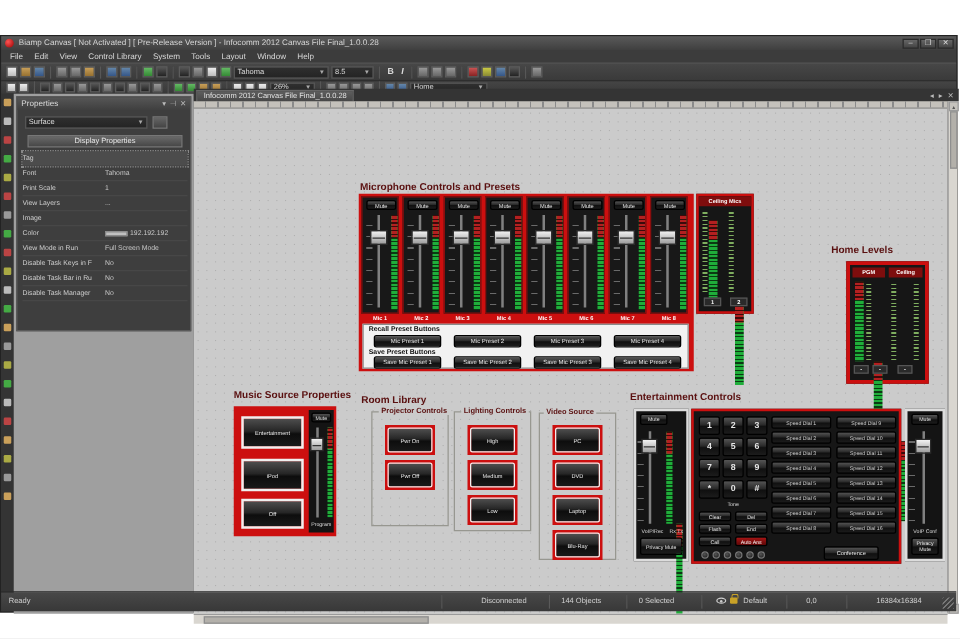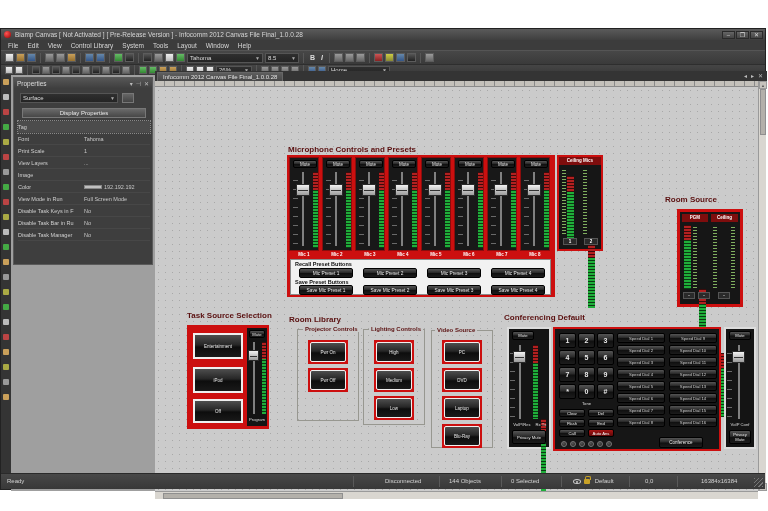--- a/index.html
+++ b/index.html
@@ -445,42 +445,42 @@
           <div class="cap"></div>
         </div>
       <div class="mscale abs" style="left:24px;top:11px;width:4px;height:66px"></div>
       <div class="meter abs" style="left:29px;top:11px;width:7px;height:66px">
           <div class="cap"></div>
         </div>
       <div class="mlabel" style="left:4px;top:81px;width:14px;background:#2a2a2a;border:1px solid #555">1</div>
       <div class="mlabel" style="left:25px;top:81px;width:14px;background:#2a2a2a;border:1px solid #555">2</div>
     </div>
 
-    <div class="heading" style="left:510px;top:108px">Room Source</div>
+    <div class="heading" style="left:510px;top:108px">Home Levels</div>
     <div class="darkpanel" style="left:522px;top:122px;width:66px;height:98px;border-width:3px">
       <div class="redhdr abs" style="left:2px;top:2px;width:26px;height:8px;line-height:8px">PGM</div>
       <div class="redhdr abs" style="left:31px;top:2px;width:27px;height:8px;line-height:8px">Ceiling</div>
       <div class="meter abs" style="left:4px;top:13px;width:7px;height:64px">
           <div class="cap"></div>
         </div>
       <div class="mscale abs" style="left:13px;top:13px;width:4px;height:64px"></div>
       <div class="meter abs" style="left:19px;top:13px;width:7px;height:64px">
           <div class="cap"></div>
         </div>
       <div class="mscale abs" style="left:33px;top:13px;width:4px;height:64px"></div>
       <div class="meter abs" style="left:39px;top:13px;width:9px;height:64px">
           <div class="cap"></div>
         </div>
       <div class="mscale abs" style="left:51px;top:13px;width:4px;height:64px"></div>
       <div class="mlabel" style="left:3px;top:80px;width:12px;background:#2a2a2a;border:1px solid #555">-</div>
       <div class="mlabel" style="left:18px;top:80px;width:12px;background:#2a2a2a;border:1px solid #555">-</div>
       <div class="mlabel" style="left:38px;top:80px;width:12px;background:#2a2a2a;border:1px solid #555">-</div>
     </div>
 
-    <div class="heading" style="left:32px;top:224px">Task Source Selection</div>
+    <div class="heading" style="left:32px;top:224px">Music Source Properties</div>
     <div class="redpanel" style="left:32px;top:238px;width:82px;height:104px">
       <div class="whitebtn" style="left:6px;top:8px;width:50px;height:26px">Entertainment</div>
       <div class="whitebtn" style="left:6px;top:42px;width:50px;height:26px">iPod</div>
       <div class="whitebtn" style="left:6px;top:74px;width:50px;height:24px">Off</div>
       <div class="abs" style="left:60px;top:3px;width:20px;height:98px;background:#141414">
         <div class="dbtn abs" style="left:2px;top:2px;width:16px;height:8px;font-size:4.2px">Mute</div>
         <div class="ftrack abs" style="left:6px;top:14px;width:2px;height:72px"></div>
         <div class="fthumb abs" style="left:1px;top:22px;width:11px;height:11px"></div>
         <div class="meter abs" style="left:15px;top:14px;width:4px;height:72px">
             <div class="cap"></div>
@@ -521,21 +521,21 @@
           <div class="inner">DVD</div>
         </div>
       <div class="framebtn" style="left:10px;top:65px;width:40px;height:24px">
           <div class="inner">Laptop</div>
         </div>
       <div class="framebtn" style="left:10px;top:93px;width:40px;height:24px">
           <div class="inner">Blu-Ray</div>
         </div>
     </div>
 
-    <div class="heading" style="left:349px;top:226px">Conferencing Default</div>
+    <div class="heading" style="left:349px;top:226px">Entertainment Controls</div>
 
     <div class="fpanel" style="left:352px;top:240px;width:44px;height:122px">
       <div class="dbtn abs" style="left:3px;top:2px;width:22px;height:9px;font-size:4.2px">Mute</div>
       <div class="fticks abs" style="left:1px;top:16px;height:74px"></div>
       <div class="ftrack abs" style="left:10px;top:16px;width:2px;height:74px"></div>
       <div class="fthumb abs" style="left:4px;top:22px;width:13px;height:12px"></div>
       <div class="meter abs" style="left:24px;top:16px;width:5px;height:74px">
           <div class="cap"></div>
         </div>
       <div class="meter abs" style="left:32px;top:16px;width:5px;height:74px">

